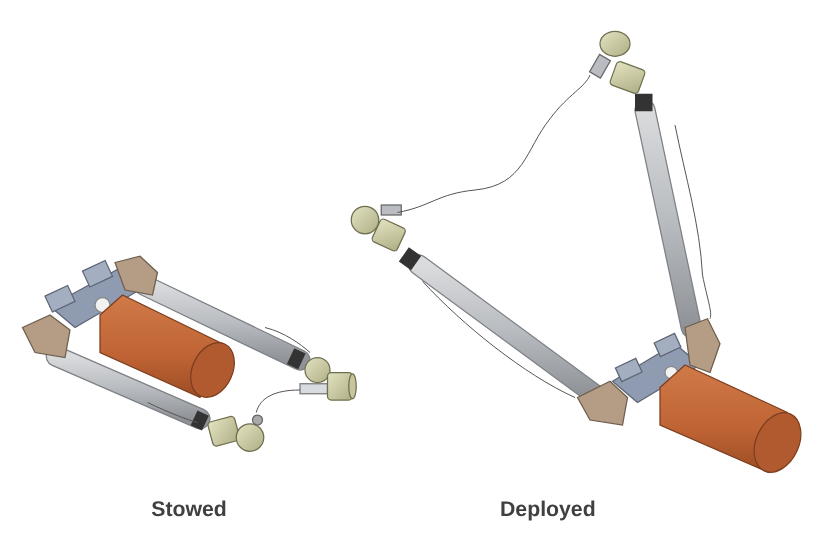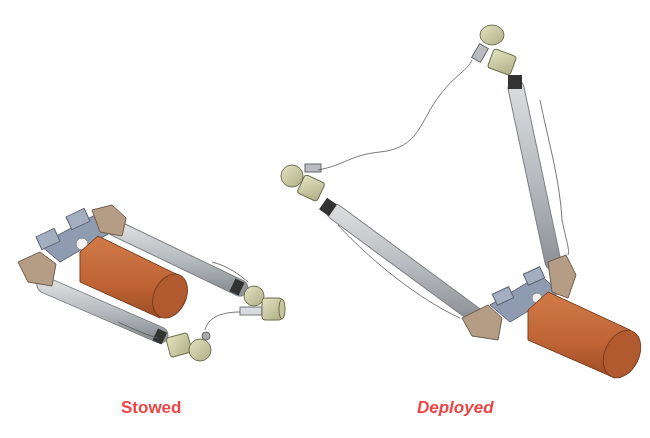--- a/index.html
+++ b/index.html
@@ -1,20 +1,20 @@
 <!DOCTYPE html>
 <html><head>
 <meta charset="utf-8">
 <style>
   html, body { margin:0; padding:0; background:#ffffff; }
   body { width:650px; height:438px; position:relative; overflow:hidden; font-family:"Liberation Sans", sans-serif; }
   svg.scene { position:absolute; left:0; top:0; }
-  .label { position:absolute; top:398px; font-weight:bold; font-size:17px; color:#ef4444; }
+  .label { position:absolute; top:398px; font-weight:bold; font-size:17px; color:#404040; }
   #lbl-stowed { left:121px; }
-  #lbl-deployed { left:417px;font-style:italic; }
+  #lbl-deployed { left:400px; }
 </style>
 </head>
 <body>
 
 <svg class="scene" width="650" height="438" viewBox="0 0 650 438">
   <defs>
     <linearGradient id="boomG" x1="0" y1="0" x2="0" y2="1">
       <stop offset="0" stop-color="#d9dbdd"></stop>
       <stop offset="0.5" stop-color="#b9bcc0"></stop>
       <stop offset="1" stop-color="#8f9296"></stop>

